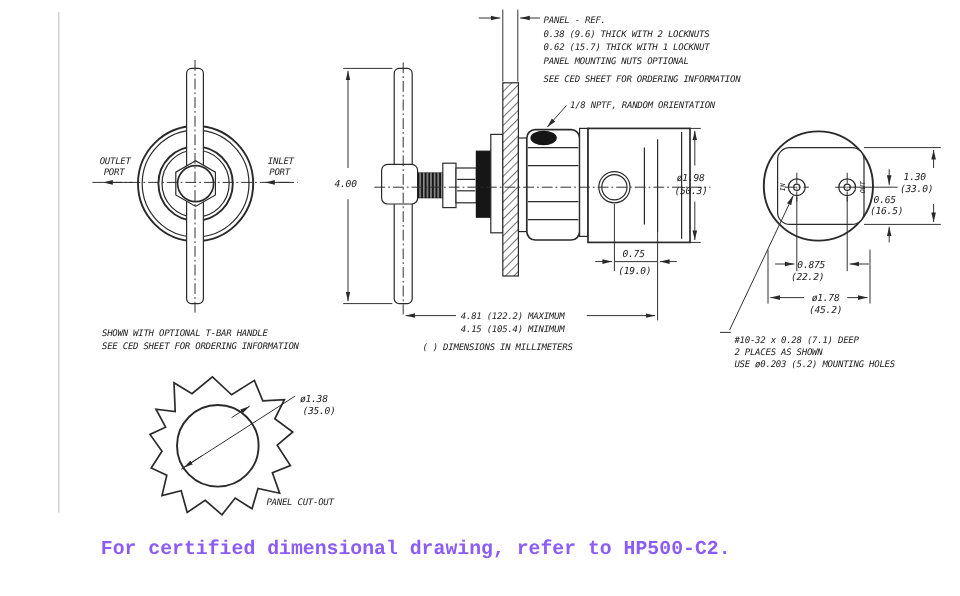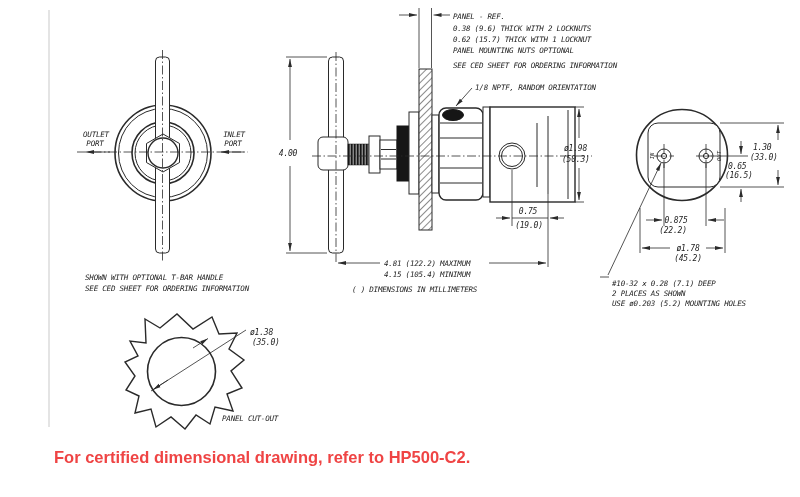--- a/index.html
+++ b/index.html
@@ -14,23 +14,23 @@
   .wh2{fill:#ffffff;stroke:#2a2a2a;stroke-width:1.4;}
   .blk{fill:#161616;stroke:#161616;}
   .cl{stroke:#2a2a2a;stroke-width:0.8;fill:none;stroke-dasharray:9 2.5 1.5 2.5;}
   .thin{stroke:#2a2a2a;stroke-width:0.8;fill:none;}
   text{fill:#1c1c1c;font-family:"DejaVu Sans Mono", monospace;font-style:italic;}
   .t{font-size:7.5px;letter-spacing:-0.2px;}
   .d{font-size:8px;letter-spacing:-0.2px;}
   .s{font-size:5.5px;}
   .mid{text-anchor:middle;}
   #caption{
-    position:absolute;left:54px;top:448px;width:700px;
-    font-family:Liberation Sans, sans-serif;font-weight:bold;
-    font-size:16.5px;color:#ef4444;
+    position:absolute;left:84px;top:448px;width:700px;
+    font-family:Liberation Mono, monospace;font-weight:bold;
+    font-size:16.5px;color:#8b5cf6;
   }
 </style>
 </head>
 <body>
 
 <svg width="800" height="445" viewBox="0 0 800 445">
   <defs>
     <marker id="ar" viewBox="0 0 10 6" refX="10" refY="3" markerWidth="10" markerHeight="6" orient="auto-start-reverse">
       <path d="M0,0.6 L10,3 L0,5.4 z" fill="#2a2a2a"></path>
     </marker>

